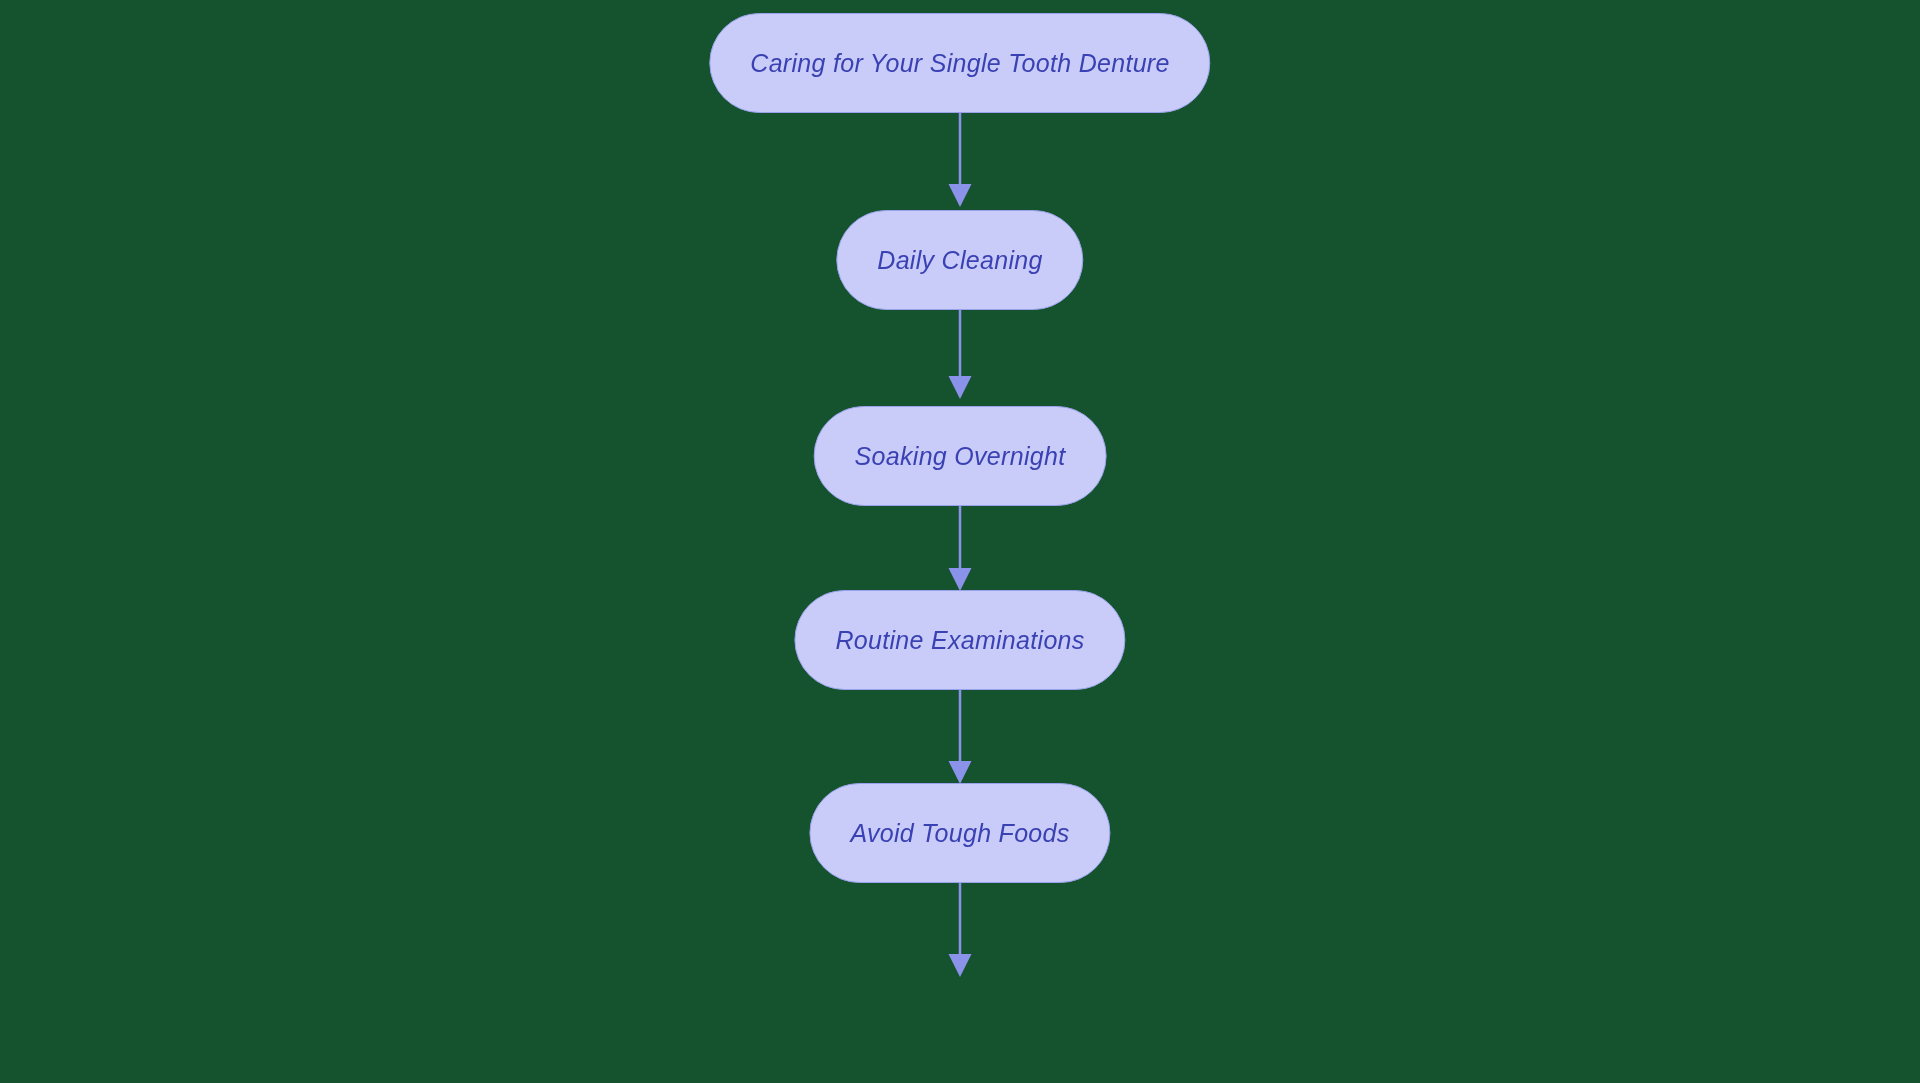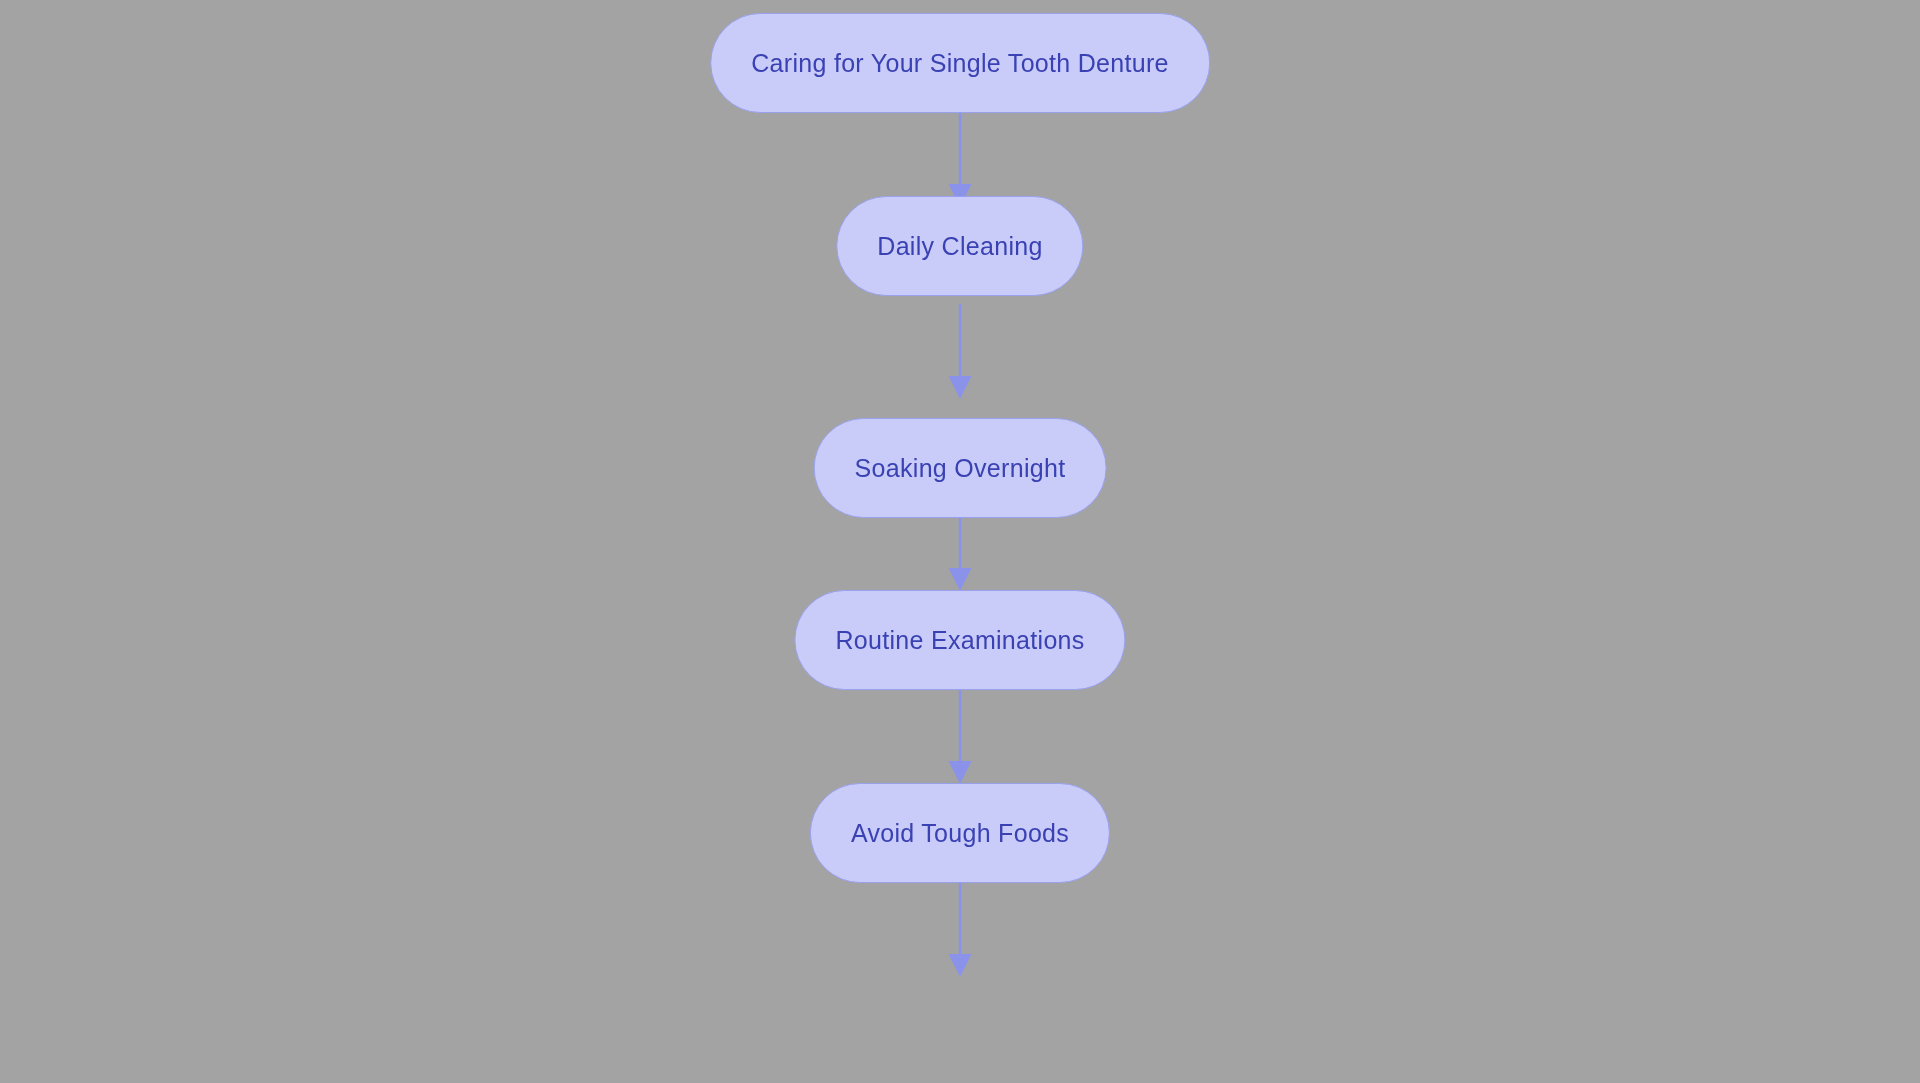--- a/index.html
+++ b/index.html
@@ -7,21 +7,22 @@
     width: 1920px;
     height: 1083px;
     background: #ffffff;
     overflow: hidden;
     font-family: "Liberation Sans", sans-serif;
   }
   .canvas {
     position: relative;
     width: 1920px;
     height: 1083px;
-    background: #a3a3a3;
+    background: #14532d;
+    font-style: italic;
   }
   .arrow-layer {
     position: absolute;
     left: 0;
     top: 0;
     width: 1920px;
     height: 1083px;
     z-index: 1;
   }
   .node {
@@ -36,22 +37,22 @@
     font-size: 25px;
     letter-spacing: 0.3px;
     display: flex;
     align-items: center;
     justify-content: center;
     padding: 0 40px;
     white-space: nowrap;
     z-index: 2;
   }
   .n0 { top: 13px; }
-  .n1 { top: 196px; text-align: right; }
-  .n2 { top: 418px; }
+  .n1 { top: 210px; text-align: right; }
+  .n2 { top: 406px; }
   .n3 { top: 590px; }
   .n4 { top: 783px; }
   .n5 { top: 976px; }
 </style>
 </head>
 <body>
 
 <div class="canvas">
 
   <svg class="arrow-layer" width="1920" height="1083" viewBox="0 0 1920 1083" xmlns="http://www.w3.org/2000/svg">

